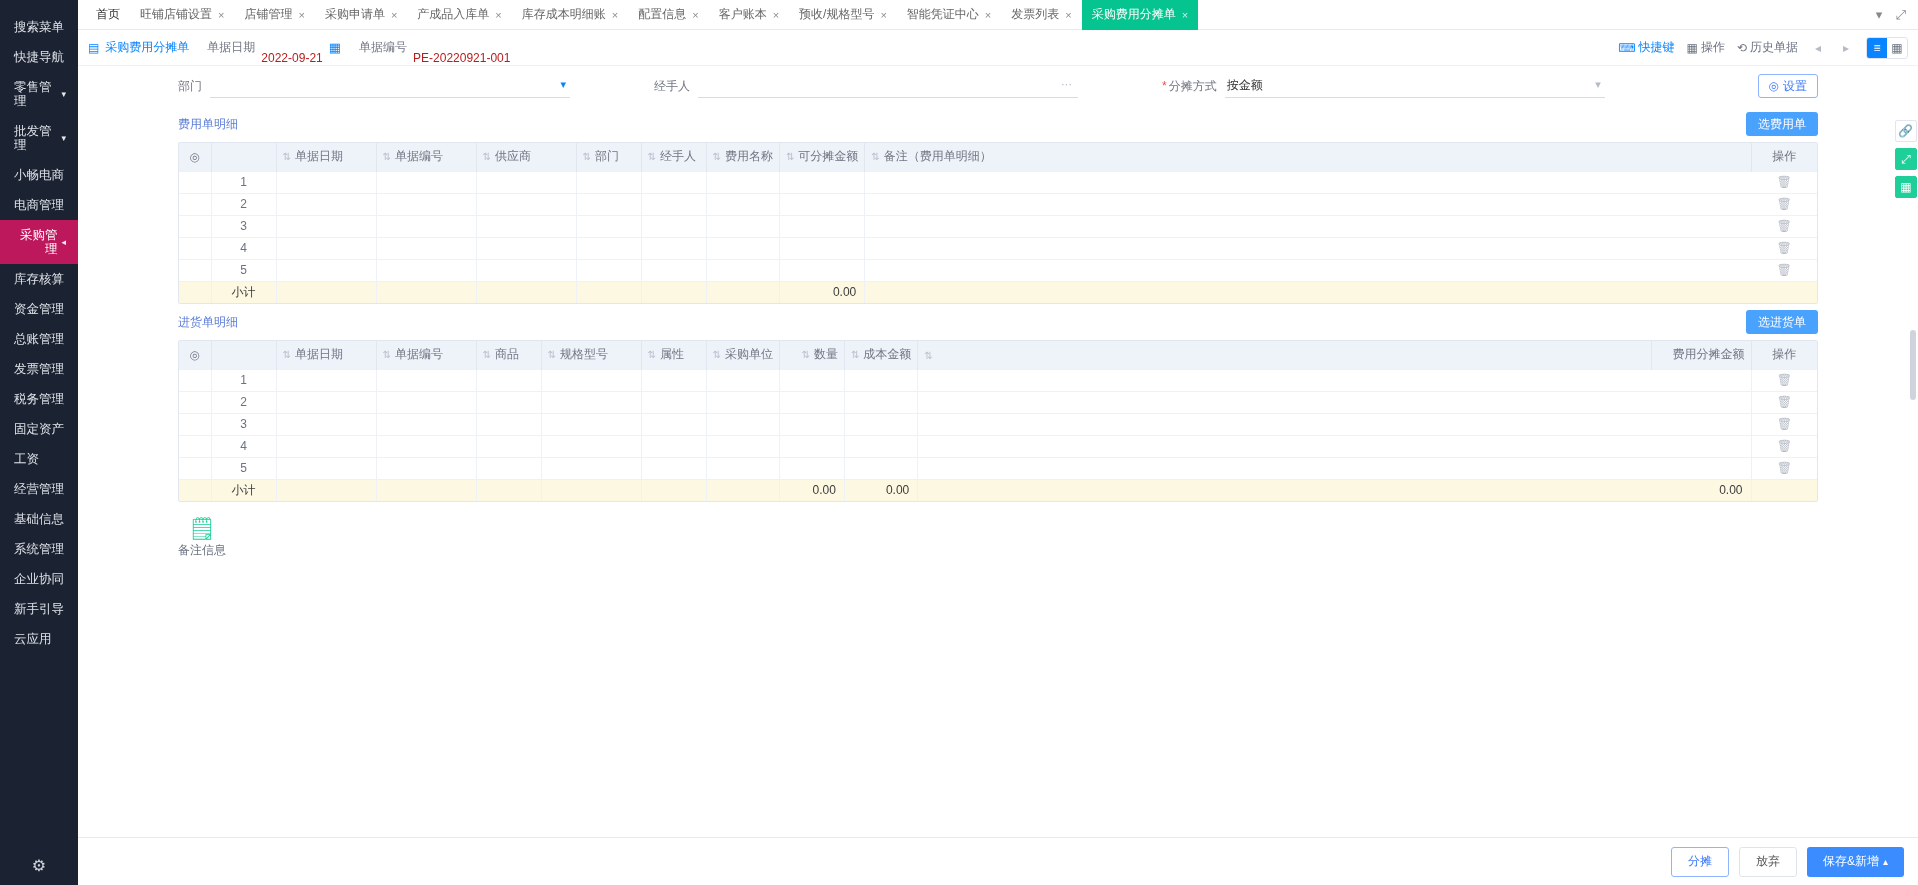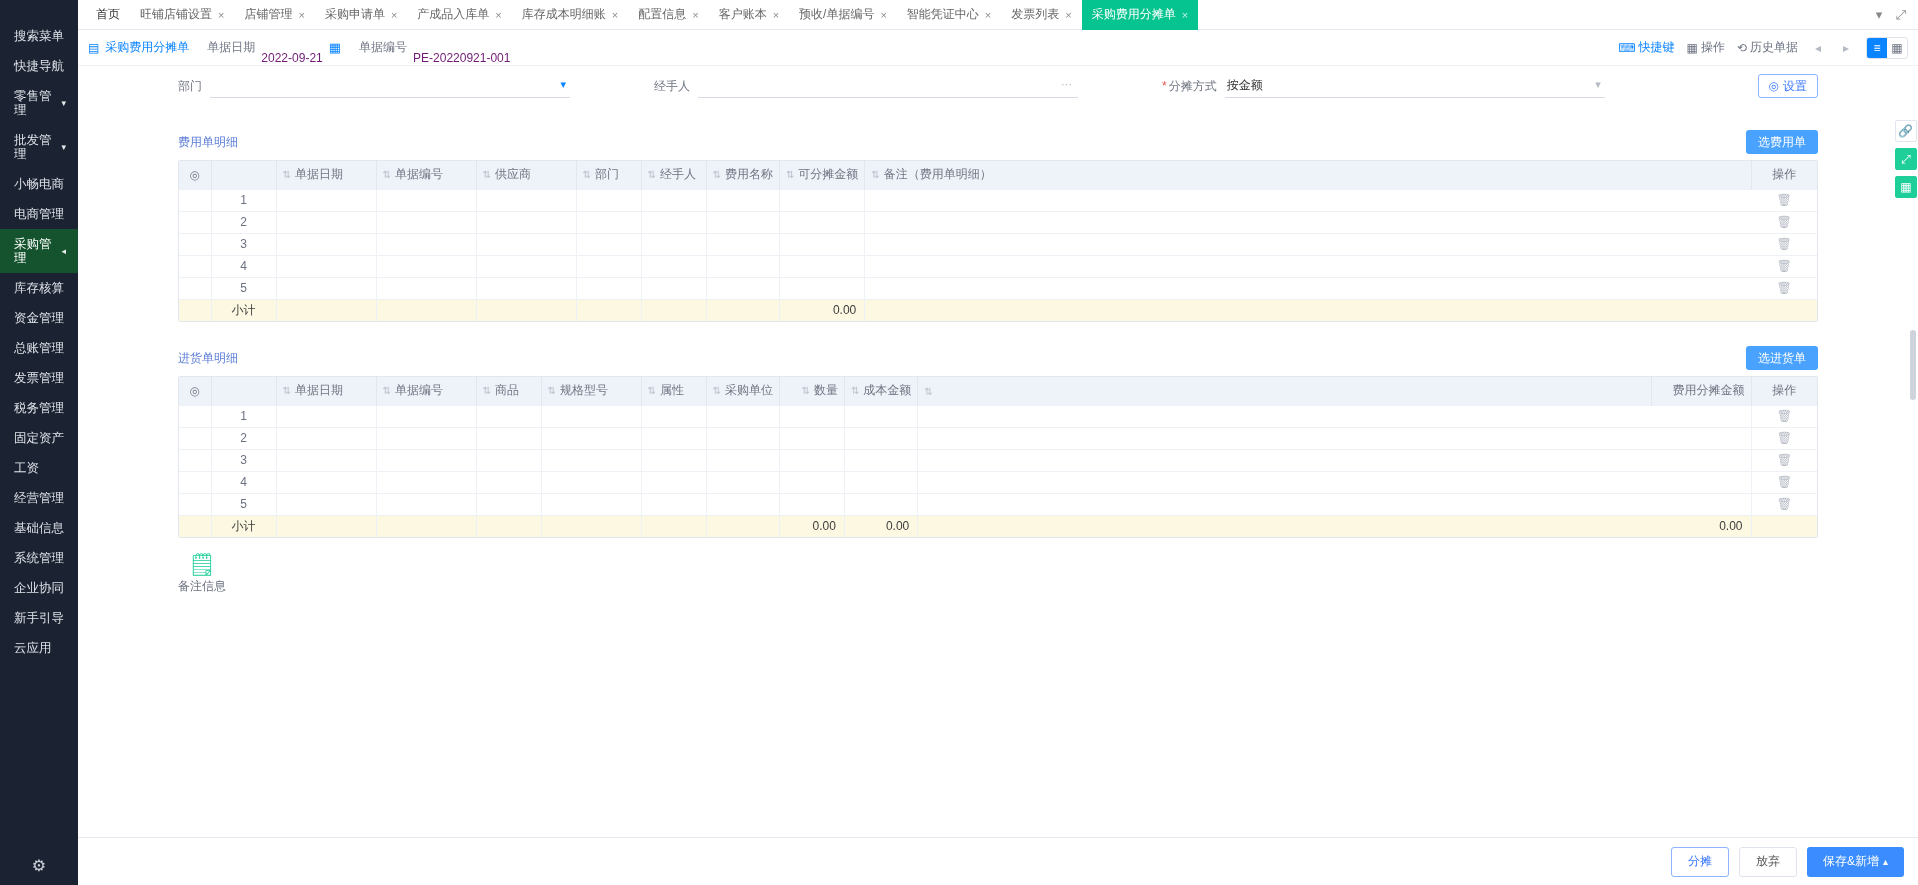--- a/index.html
+++ b/index.html
@@ -1,23 +1,23 @@
 <!DOCTYPE html>
 <html><head>
   <meta charset="utf-8">
   <style>
     * { margin:0; padding:0; box-sizing:border-box; }
     html,body { height:100%; width:100%; font-family:"Microsoft YaHei","PingFang SC",Arial,sans-serif; font-size:12px; color:#333; }
     body { overflow:hidden; }
 
     
     .shell { display:flex; width:100%; height:100%; }
-    .nav { width:78px; min-width:78px; background:#1b2231; color:#cfd3dc; display:flex; flex-direction:column; padding-top:21px; position:relative; }
+    .nav { width:78px; min-width:78px; background:#1b2231; color:#cfd3dc; display:flex; flex-direction:column; padding-top:12px; position:relative; }
     .nav-item { padding:8px 12px 8px 14px; cursor:pointer; font-size:12.5px; line-height:14px; color:#dfe2e9; display:flex; align-items:center; gap:4px; }
-    .nav-item.active { background:#14532d; color:#fff; }
+    .nav-item.active { background:#be185d; color:#fff;text-align:right; }
     .nav-item .caret { margin-left:auto; font-size:9px; color:#fff; opacity:.9; }
     .nav-bottom-icon { margin-top:auto; text-align:center; color:#cfd3dc; font-size:16px; padding:10px 0; }
 
     
     .main { flex:1; display:flex; flex-direction:column; min-width:0; position:relative; }
 
     
     .tabstrip { height:30px; display:flex; align-items:center; border-bottom:1px solid #e6e9ef; padding-left:8px; padding-right:6px; background:#ffffff; }
     .tab { padding:0 10px; height:30px; display:flex; align-items:center; gap:6px; color:#666; cursor:pointer; max-width:180px; }
     .tab.home  { color:#333;justify-content:center; }
@@ -25,21 +25,21 @@
     .tab .x { font-size:11px; color:inherit; opacity:.75; }
     .tabstrip-spacer { flex:1; }
     .tabstrip-ctrl { width:22px; text-align:center; color:#888; cursor:pointer; font-size:13px; }
 
     
     .dochdr { height:36px; display:flex; align-items:center; border-bottom:1px solid #eef1f5; padding:0 10px; gap:18px; background:#fff; }
     .dochdr-left { display:flex; align-items:center; gap:6px; }
     .dochdr-left .doc-icon  { color:#0a84ff; font-size:12px; }
     .dochdr-left .doc-title { color:#0a84ff; font-weight:500; }
     .dochdr-kv { display:flex; gap:6px; align-items:center; color:#707683; }
-    .dochdr-kv .val { color:#701a75;margin-top:20px; }
+    .dochdr-kv .val { color:#b91c1c;margin-top:20px; }
     .cal-icon { color:#0a84ff; font-size:13px; }
     .dochdr-right { margin-left:auto; display:flex; align-items:center; gap:12px; }
     .dochdr-act { display:flex; align-items:center; gap:3px; color:#0a84ff; cursor:pointer; }
     .dochdr-act.gray { color:#6b7280; }
     .nav-arrow { width:16px; text-align:center; color:#b5bac4; cursor:pointer; }
     .view-toggle { display:flex; border:1px solid #dfe4ec; border-radius:3px; overflow:hidden; }
     .vt { width:20px; height:20px; display:flex; align-items:center; justify-content:center; font-size:12px; color:#6b7280; cursor:pointer; }
     .vt.active { background:#0a84ff; color:#fff; }
 
     
@@ -51,21 +51,21 @@
     .pselect.w360 { width:360px; }
     .pselect.w380 { width:380px; }
     .pselect .arrow { position:absolute; right:4px; top:4px; color:#0a84ff; font-size:11px; }
     .pselect .arrow.gray{ color:#b5bac4; }
     .settings-btn { margin-left:auto; height:24px; padding:0 10px; border:1px solid #8fb3ff; color:#3a78ff; border-radius:3px; display:flex; align-items:center; gap:4px; cursor:pointer; background:#fff; }
     .gear { font-size:12px; }
     .ellipsis { letter-spacing:2px; }
 
     
     .scroll { flex:1; overflow-y:auto; padding:0 8px 8px; background:#fff; }
-    .section-head { display:flex; align-items:center; margin:24px 92px 6px; }
+    .section-head { display:flex; align-items:center; margin:6px 92px 6px; }
     .section-title { color:#5a7cd6; font-size:12px; }
     .section-btn { margin-left:auto; background:#4aa2ff; color:#fff; border-radius:3px; padding:4px 12px; cursor:pointer; height:24px; display:flex; align-items:center; }
 
     
     .grid { margin:0 92px; border:1px solid #e2e6ee; border-radius:2px; }
     table { width:100%; border-collapse:collapse; }
     thead th { background:#eef2f9; font-weight:400; color:#707683; height:28px; border-right:1px solid #e2e6ee; padding:0 6px; text-align:left; position:relative; white-space:nowrap; }
     thead th:last-child { border-right:none; text-align:center; }
     thead th .sort::before { content:"⇅"; font-size:10px; color:#b8bfcb; margin-right:4px; }
     tbody td { height:22px; border-top:1px solid #eef1f5; border-right:1px solid #eef1f5; padding:0 6px; color:#6b7280; }
@@ -200,21 +200,21 @@
         </div>
       <div class="tab">
           <span>配置信息</span>
           <span class="x">×</span>
         </div>
       <div class="tab">
           <span>客户账本</span>
           <span class="x">×</span>
         </div>
       <div class="tab">
-          <span>预收/单据编号</span>
+          <span>预收/规格型号</span>
           <span class="x">×</span>
         </div>
       <div class="tab">
           <span>智能凭证中心</span>
           <span class="x">×</span>
         </div>
       <div class="tab">
           <span>发票列表</span>
           <span class="x">×</span>
         </div>

